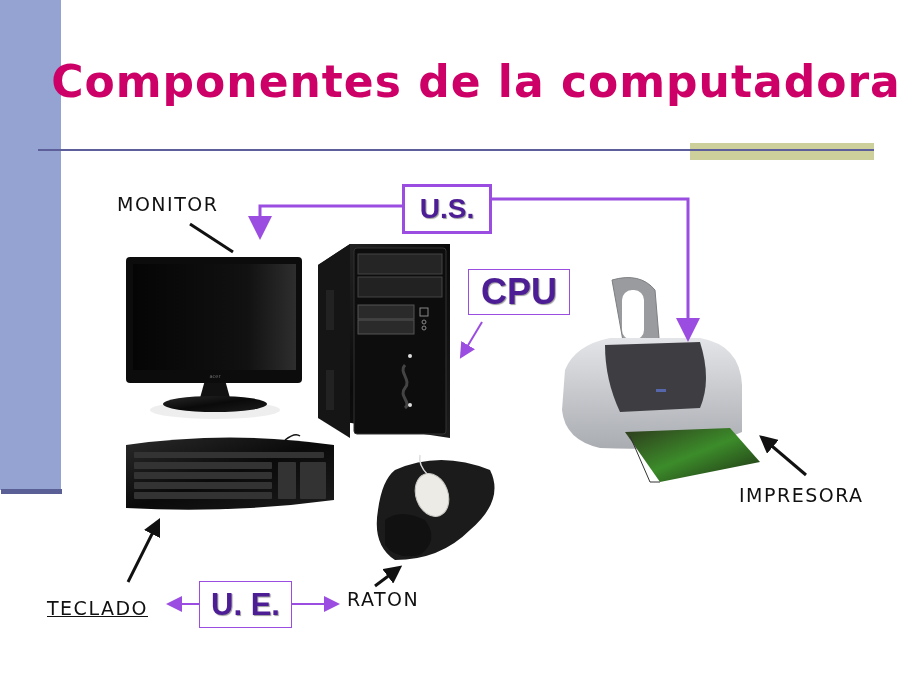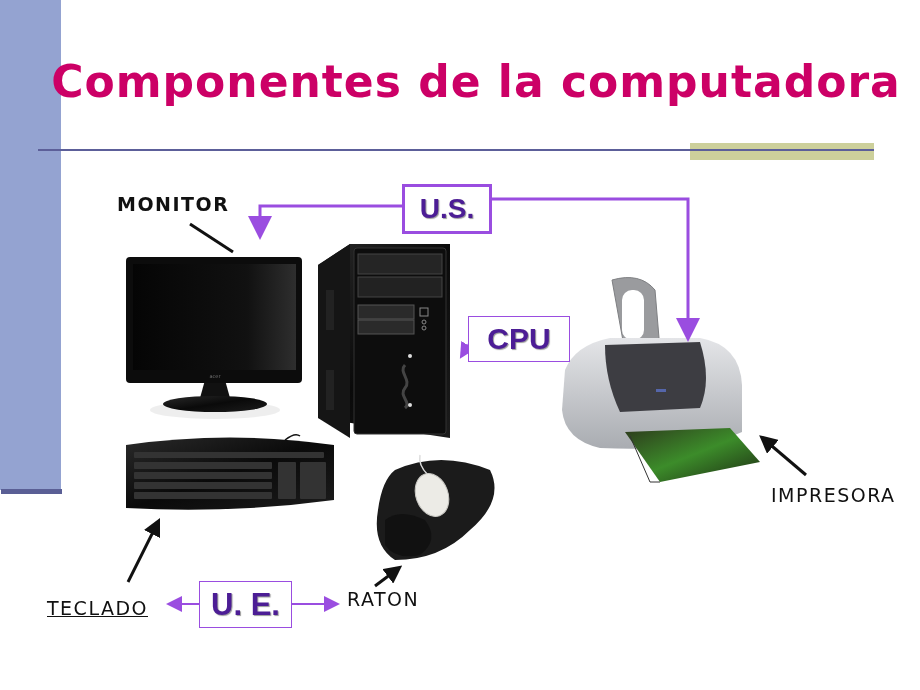--- a/index.html
+++ b/index.html
@@ -7,21 +7,21 @@
   .abs{position:absolute;}
   #sidebar-bar{left:0;top:0;width:61px;height:490px;background:#94a3d1;}
   #sidebar-foot{left:1px;top:489px;width:61px;height:5px;background:#5a5f95;}
   #title{left:0;width:920px;top:56px;text-align:center;font-family:"DejaVu Sans",sans-serif;font-weight:bold;font-size:44px;letter-spacing:1px;color:#cc0066;padding-left:16px;}
   #rule{left:38px;top:149px;width:836px;height:2px;background:#5c5f99;}
   #rule-accent{left:690px;top:143px;width:184px;height:17px;background:#cdd09b;}
   #rule-accent-line{left:690px;top:149px;width:184px;height:2px;background:#5c5f99;}
   .lbl{font-family:"DejaVu Sans",sans-serif;font-size:19px;letter-spacing:1.5px;color:#111;}
   .box{border:2px solid #9a4de0;background:#fff;display:flex;align-items:center;justify-content:center;font-weight:bold;color:#4c1d95;text-shadow:1px 1px 1px #999;}
   #us-box{left:402px;top:184px;width:84px;height:44px;border-width:3px;font-size:28px;}
-  #cpu-box{left:468px;top:269px;width:100px;height:44px;border-width:1px;font-size:30px;margin-top:47px;}
+  #cpu-box{left:468px;top:269px;width:100px;height:44px;border-width:1px;font-size:36px;}
   #ue-box{left:199px;top:581px;width:91px;height:45px;border-width:1px;font-size:31px;}
   svg.overlay{position:absolute;left:0;top:0;}
 </style>
 </head>
 <body>
 
 <div class="abs" id="sidebar-bar"></div>
 <div class="abs" id="sidebar-foot"></div>
 
 <div class="abs" id="title">Componentes de la computadora</div>
@@ -126,20 +126,20 @@
 
   <g stroke="#9a4de0" stroke-width="3" fill="none">
     <polyline points="402,206 260,206 260,228" marker-end="url(#arrPurple)"></polyline>
     <polyline points="486,199 688,199 688,330" marker-end="url(#arrPurple)"></polyline>
     <line x1="482" y1="322" x2="464" y2="352" stroke-width="2" marker-end="url(#arrPurple)"></line>
     <line x1="199" y1="604" x2="174" y2="604" stroke-width="2" marker-end="url(#arrPurple)"></line>
     <line x1="290" y1="604" x2="332" y2="604" stroke-width="2" marker-end="url(#arrPurple)"></line>
   </g>
 </svg>
 
-<div class="abs lbl" style="left:117px;top:193px;font-weight:bold;">MONITOR</div>
-<div class="abs lbl" style="left:739px;top:484px;margin-left:32px;">IMPRESORA</div>
+<div class="abs lbl" style="left:117px;top:193px;">MONITOR</div>
+<div class="abs lbl" style="left:739px;top:484px;">IMPRESORA</div>
 <div class="abs lbl" style="left:47px;top:597px;text-decoration:underline;">TECLADO</div>
 <div class="abs lbl" style="left:347px;top:588px;">RATON</div>
 
 <div class="abs box" id="us-box">U.S.</div>
 <div class="abs box" id="cpu-box">CPU</div>
 <div class="abs box" id="ue-box">U. E.</div>
 
 </body></html>

